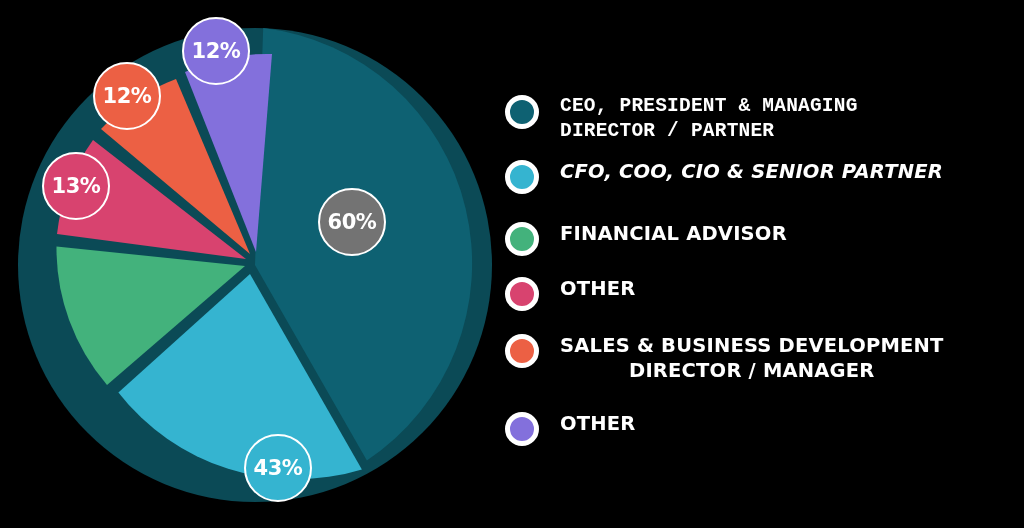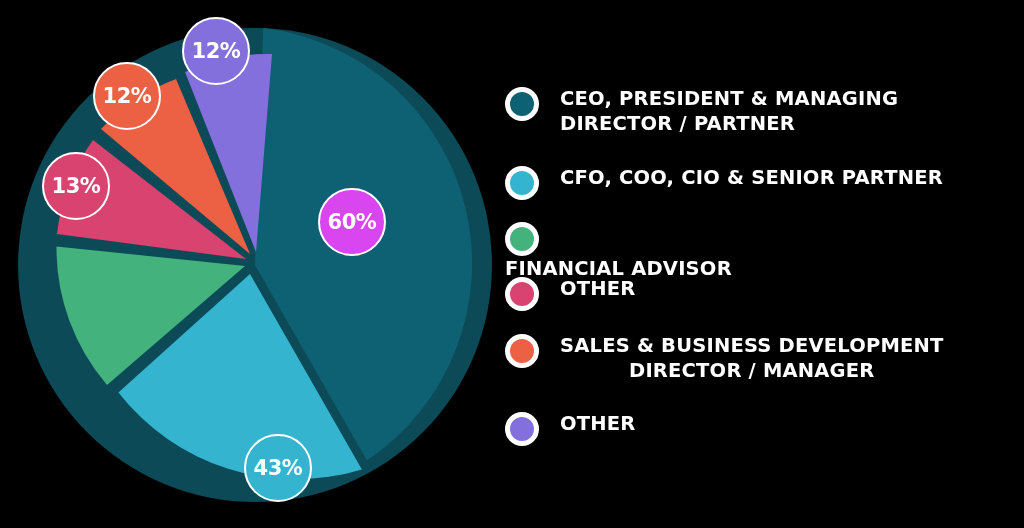--- a/index.html
+++ b/index.html
@@ -105,21 +105,21 @@
 
       <path d="M 245 266 L 107 385 A 210 210 0 0 1 56.5 246.5 Z" fill="#43b27c"></path>
 
       <path d="M 246 259 L 57 234 A 200 200 0 0 1 93 140 Z" fill="#d8436f"></path>
 
       <path d="M 250 254 L 101 129 A 200 200 0 0 1 176 79 Z" fill="#ec6044"></path>
 
       <path d="M 256 252 L 185 72 A 196 196 0 0 1 272 54 Z" fill="#8370dc"></path>
     </svg>
 
-    <div class="pct-badge" style="left:318px; top:188px; background:#d946ef;">
+    <div class="pct-badge" style="left:318px; top:188px; background:#737373;">
       <span>60%</span>
     </div>
 
     <div class="pct-badge" style="left:244px; top:434px; background:#35b4d0;">
       <span>43%</span>
     </div>
 
 
     <div class="pct-badge" style="left:42px; top:152px; background:#d8436f;">
       <span>13%</span>
@@ -130,32 +130,32 @@
     </div>
 
     <div class="pct-badge" style="left:182px; top:17px; background:#8370dc;">
       <span>12%</span>
     </div>
 
   </div>
 
   <div id="legend">
 
-    <div class="legend-row" style="top:14px;">
+    <div class="legend-row" style="top:22px;font-family:Liberation Mono, monospace;">
       <span class="legend-dot" style="background:#0e6172;"></span>
       <span class="legend-label">CEO, PRESIDENT &amp; MANAGING
 DIRECTOR / PARTNER</span>
     </div>
 
-    <div class="legend-row" style="top:93px;">
+    <div class="legend-row" style="top:87px;font-style:italic;">
       <span class="legend-dot" style="background:#35b4d0;"></span>
       <span class="legend-label">CFO, COO, CIO &amp; SENIOR PARTNER</span>
     </div>
 
-    <div class="legend-row" style="top:149px;flex-direction:column;">
+    <div class="legend-row" style="top:149px;">
       <span class="legend-dot" style="background:#43b27c;"></span>
       <span class="legend-label">FINANCIAL ADVISOR</span>
     </div>
 
     <div class="legend-row" style="top:204px;">
       <span class="legend-dot" style="background:#d8436f;"></span>
       <span class="legend-label">OTHER</span>
     </div>
 
     <div class="legend-row" style="top:261px;text-align:center;">

